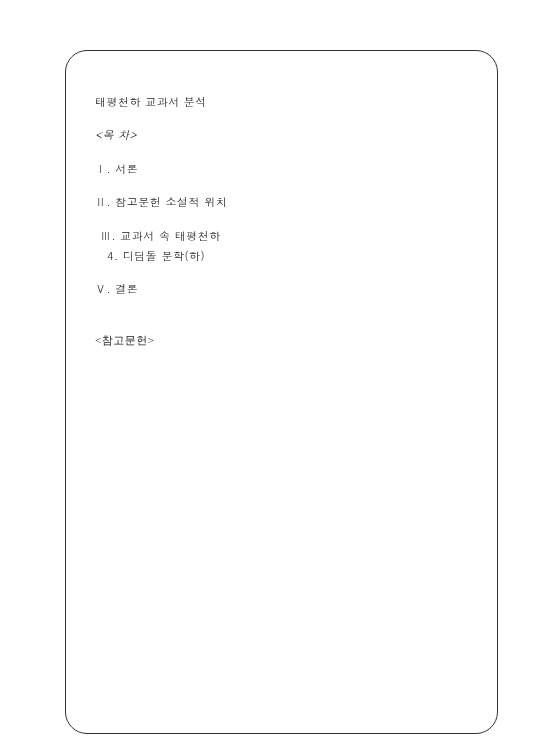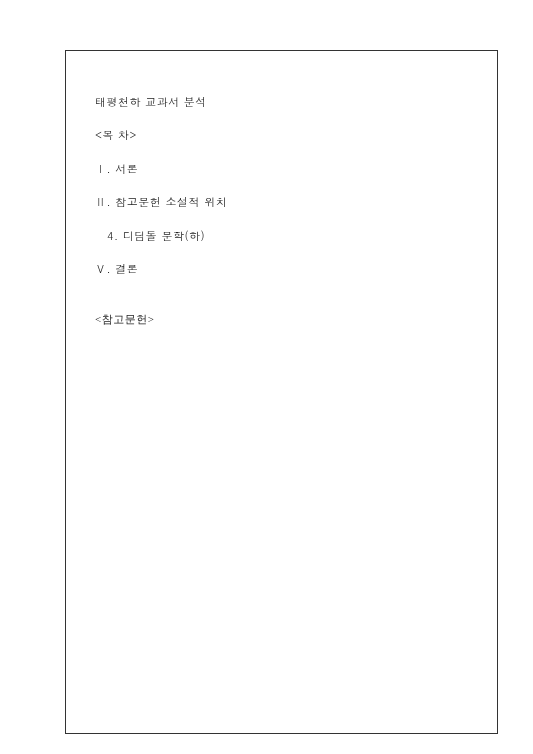--- a/index.html
+++ b/index.html
@@ -1,18 +1,19 @@
 <!DOCTYPE html>
 <html><head>
   <meta charset="utf-8">
   <style>
     * {
       margin: 5px;
       padding: 0;
       box-sizing: border-box;
+      border-radius: 22px;
     }
     body {
       width: 533px;
       height: 754px;
       background: #ffffff;
       font-family: "Malgun Gothic", "Dotum", sans-serif;
       padding: 35px 50px;
       position: relative;
     }
     .page-frame {
@@ -23,20 +24,21 @@
       font-size: 11px;
       line-height: 1.4;
       color: #222;
       letter-spacing: 0.5px;
     }
     .title {
       margin-bottom: 18px;
     }
     .toc-label {
       margin-bottom: 18px;
+      font-style: italic;
     }
     .section {
       margin-bottom: 18px;
     }
     .subsection {
       padding-left: 7px;
       margin-top: 2px;
     }
     .refs {
       margin-top: 36px;
@@ -50,20 +52,21 @@
 
   <div class="title">태평천하 교과서 분석</div>
 
   <div class="toc-label">&lt;목     차&gt;</div>
 
   <div class="section">Ⅰ. 서론</div>
 
   <div class="section">Ⅱ. 참고문헌 소설적 위치</div>
 
   <div class="section">
+    <div>Ⅲ. 교과서 속 태평천하</div>
     <div class="subsection">4. 디딤돌 문학(하)</div>
   </div>
 
 
   <div class="section">Ⅴ. 결론</div>
 
   <div class="refs">&lt;참고문헌&gt;</div>
 
 </div>
 

